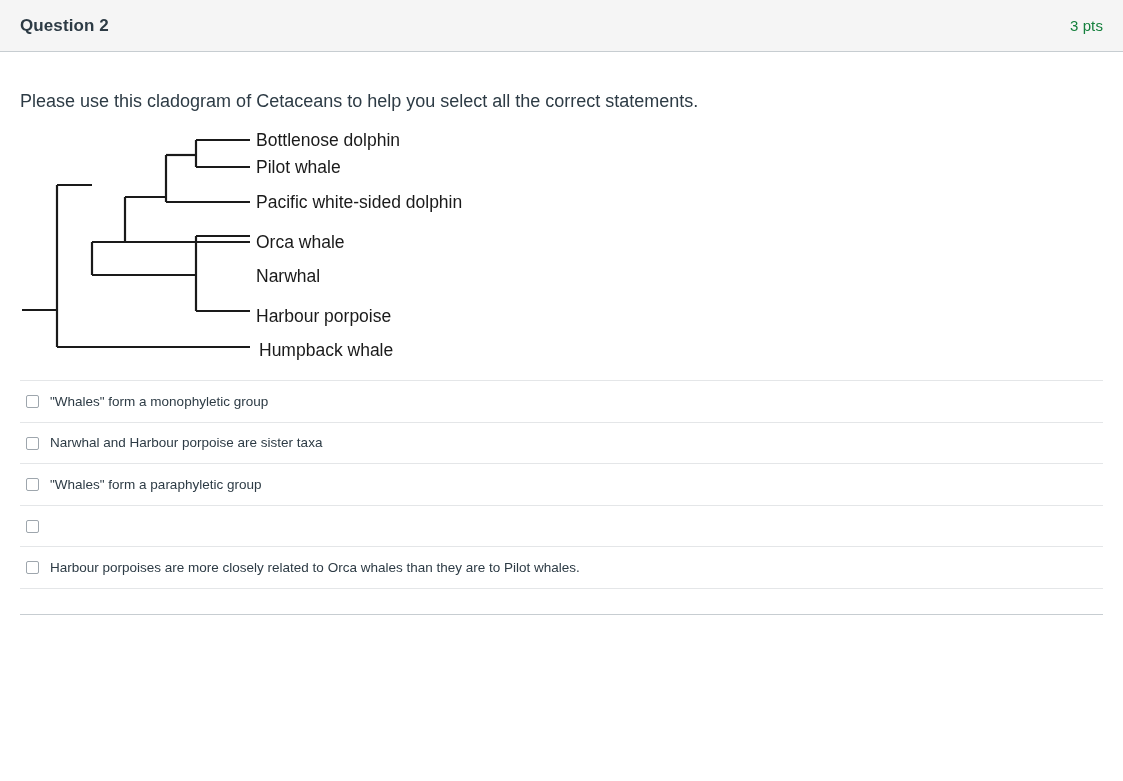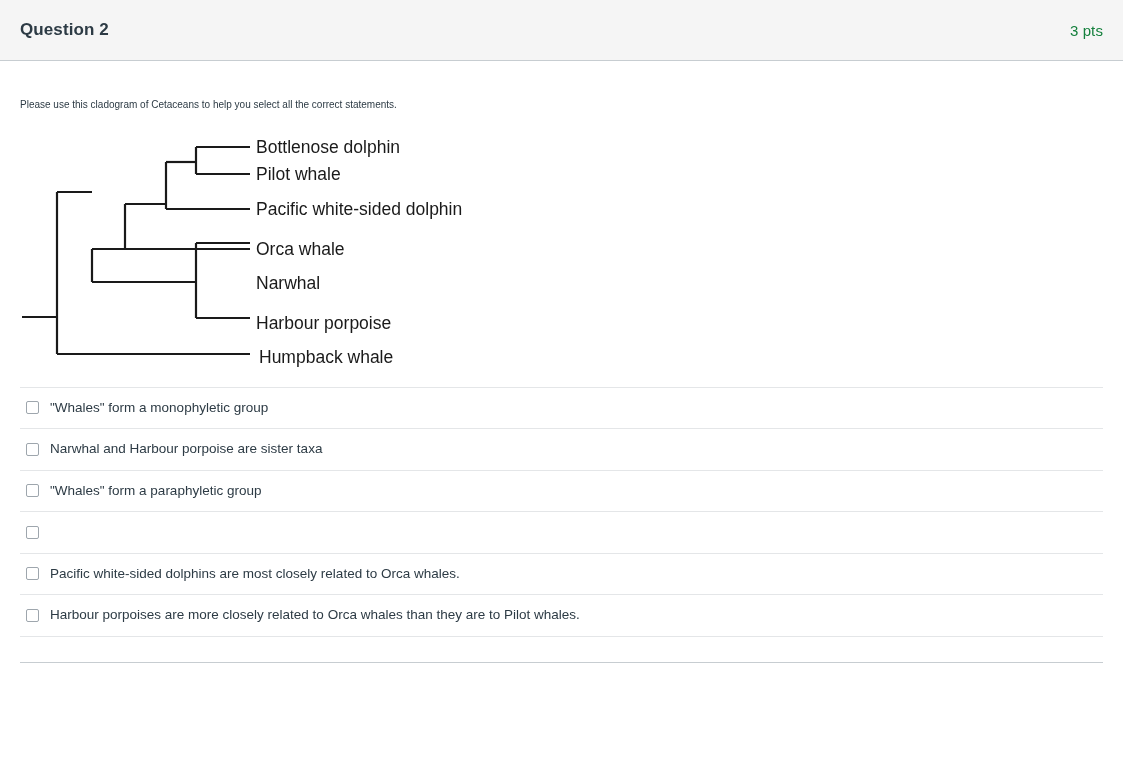--- a/index.html
+++ b/index.html
@@ -11,21 +11,21 @@
     width: 1123px;
     height: 781px;
     background: #ffffff;
     font-family: "Liberation Sans", sans-serif;
     color: #2d3b45;
     overflow: hidden;
   }
 
   
   .question-header {
-    height: 61px;
+    height: 52px;
     background: #f5f5f5;
     border-bottom: 1px solid #c7cdd1;
     display: flex;
     align-items: center;
     justify-content: space-between;
     padding: 0 20px;
     box-sizing: border-box;
   }
   .question-title {
     font-size: 17px;
@@ -39,29 +39,29 @@
     letter-spacing: 0.1px;
   }
 
   
   .question-body {
     padding: 0 20px;
   }
   .prompt-text {
     margin: 0;
     padding-top: 37px;
-    font-size: 10px;
+    font-size: 18px;
     line-height: 1.35;
     color: #2d3b45;
   }
 
   
   .cladogram-wrap {
     position: relative;
-    margin-top: 20px;
+    margin-top: 12px;
     height: 255px;
   }
   .cladogram-svg {
     display: block;
   }
   .taxon-label {
     font-family: "Liberation Sans", sans-serif;
     font-size: 17.5px;
     fill: #1a1a1a;
   }
@@ -174,24 +174,20 @@
 
     <div class="answer-row">
       <span class="answer-checkbox"></span>
       <span class="answer-text">"Whales" form a paraphyletic group</span>
     </div>
 
     <div class="answer-row">
       <span class="answer-checkbox"></span>
     </div>
 
-    <div class="answer-row">
-      <span class="answer-checkbox"></span>
-      <span class="answer-text">Pacific white-sided dolphins are most closely related to Orca whales.</span>
-    </div>
 
     <div class="answer-row">
       <span class="answer-checkbox"></span>
       <span class="answer-text">Harbour porpoises are more closely related to Orca whales than they are to Pilot whales.</span>
     </div>
 
   </div>
 
   <div class="bottom-rule"></div>
 

